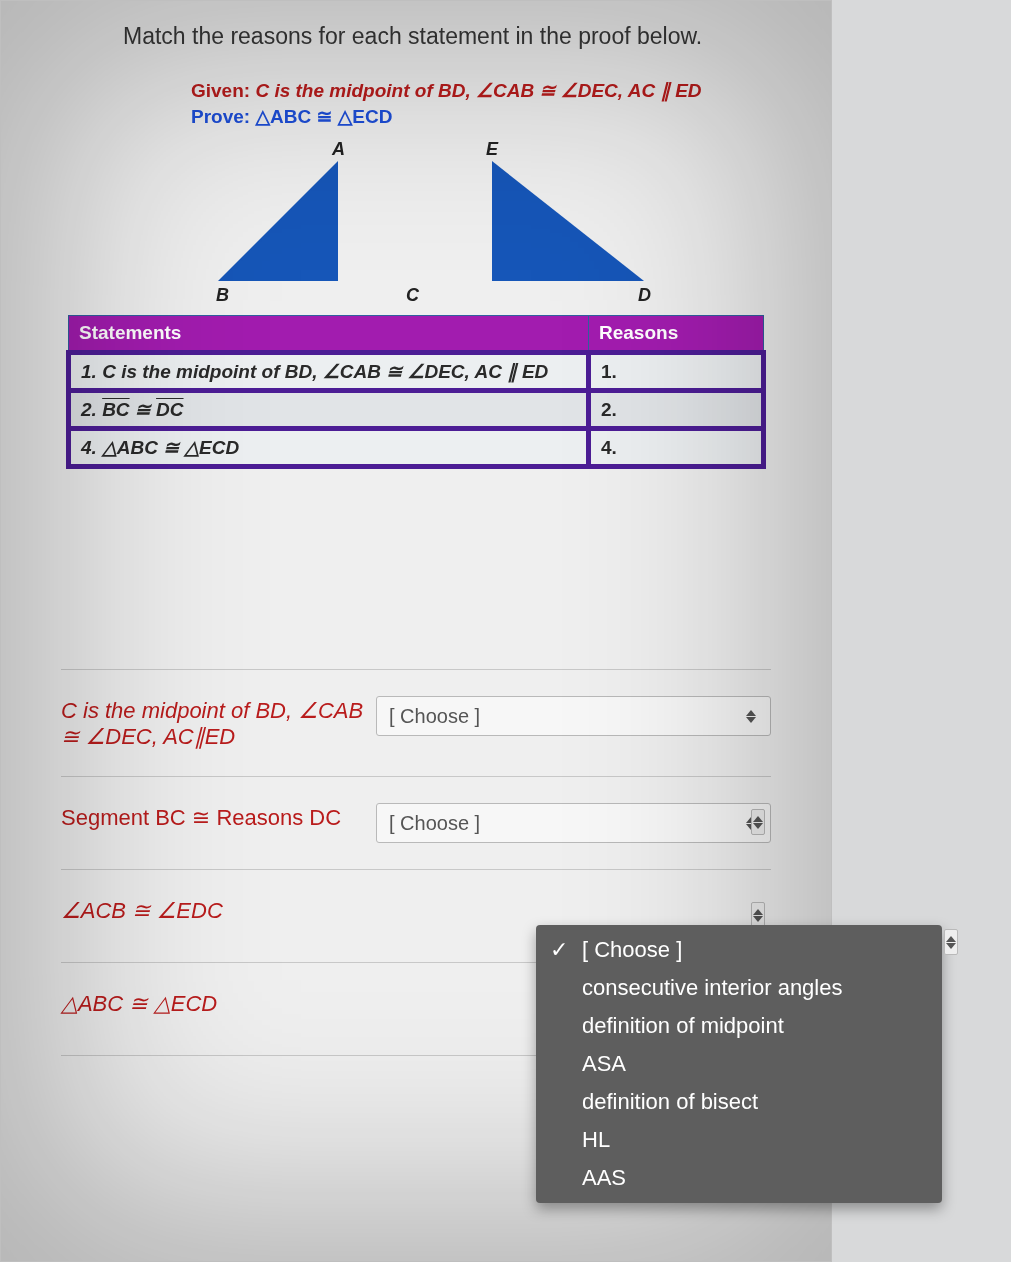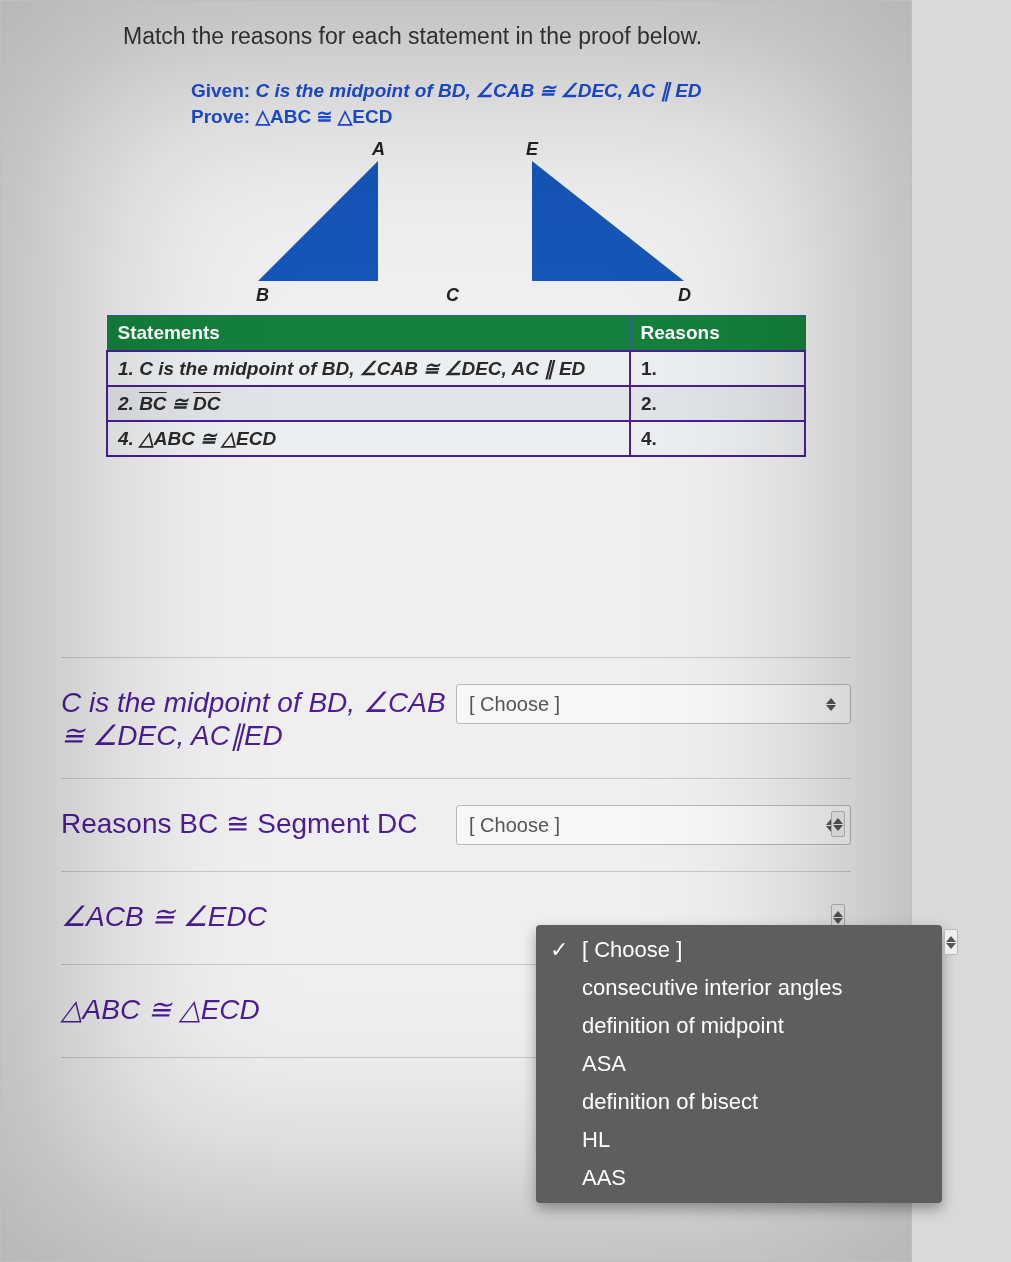--- a/index.html
+++ b/index.html
@@ -5,88 +5,88 @@
   * { box-sizing: border-box; }
   html, body {
     margin: 0; padding: 0;
     width: 1011px; height: 1262px;
     font-family: Arial, Helvetica, sans-serif;
     color: #2a2a2a;
     background: #d8d9da;
   }
   .page {
     background: #efefef;
-    width: 912px;
+    width: 832px;
     min-height: 1262px;
     padding: 20px 30px 0 30px;
     position: relative;
     border: 1px solid #bfbfbf;
   }
   .vignette {
     pointer-events: none;
     position: absolute; inset: 0;
     box-shadow: inset 0 0 200px 60px rgba(0,0,0,0.25);
   }
   .prompt-title {
     font-size: 23px;
     color: #383838;
     margin: 2px 0 28px 92px;
   }
   .given-block {
     margin-left: 160px;
     line-height: 1.35;
   }
-  .given-line { font-size: 19px; font-weight: bold; font-style: italic; color:#1d4ed8; }
+  .given-line { font-size: 19px; font-weight: bold; font-style: italic; color:#b91c1c; }
   .given-label { font-style: normal; }
   .prove-line { font-size: 19px; font-weight: bold; color:#1d4ed8; }
   .figure {
     margin: 10px auto 6px auto;
     display: block;
   }
   .fig-wrap { text-align: center; }
   .proof-table {
     width: 700px;
     margin: 0 auto 8px auto;
     border-collapse: collapse;
     font-size: 19px;
   }
   .proof-table th {
-    background: #15803d;
+    background: #a21caf;
     color: #fff;
     text-align: left;
     padding: 6px 10px;
     font-weight: bold;
     border: 1px solid #315f9e;
   }
   .proof-table td {
     padding: 5px 10px;
-    border: 2px solid #4c1d95;
+    border: 5px solid #4c1d95;
     background: #e7eaec;
   }
   .proof-table tr:nth-child(odd) td { background:#e1e4e7; }
   .proof-table tr:nth-child(even) td { background:#eceff1; }
   .stmt-italic { font-style: italic; font-weight: bold; }
   .reason-col { width: 175px; font-weight: bold; }
 
   .match-area {
     margin-top: 200px;
     padding: 0 30px 0 30px;
   }
   .match-row {
     display: flex;
     align-items: flex-start;
     border-top: 1px solid #c8c8c8;
     padding: 26px 0 26px 0;
     position: relative;
   }
   .match-row:first-child { border-top: 1px solid #c8c8c8; }
   .match-label {
-    font-size: 28px;
+    font-size: 22px;
     font-style: italic;
-    color: #4c1d95;
+    color: #b91c1c;
     flex: 1;
     padding-top: 2px;
   }
   .select {
     width: 395px;
     height: 40px;
     background: #f7f7f7;
     border: 1px solid #b9b9b9;
     border-radius: 3px;
     display: flex;
@@ -210,21 +210,21 @@
       <div class="select">
         <span>[ Choose ]</span>
         <span class="stepper-icon">
             <span class="tri-up"></span>
             <span class="tri-down"></span>
           </span>
       </div>
     </div>
 
     <div class="match-row">
-      <div class="match-label" style="font-style:normal;">Reasons BC ≅ Segment DC</div>
+      <div class="match-label" style="font-style:normal;">Segment BC ≅ Reasons DC</div>
       <div class="select">
         <span>[ Choose ]</span>
         <span class="stepper-icon">
             <span class="tri-up"></span>
             <span class="tri-down"></span>
           </span>
       </div>
       <span class="edge-stepper" style="top:32px;">
           <span class="tri-up"></span>
           <span class="tri-down"></span>

